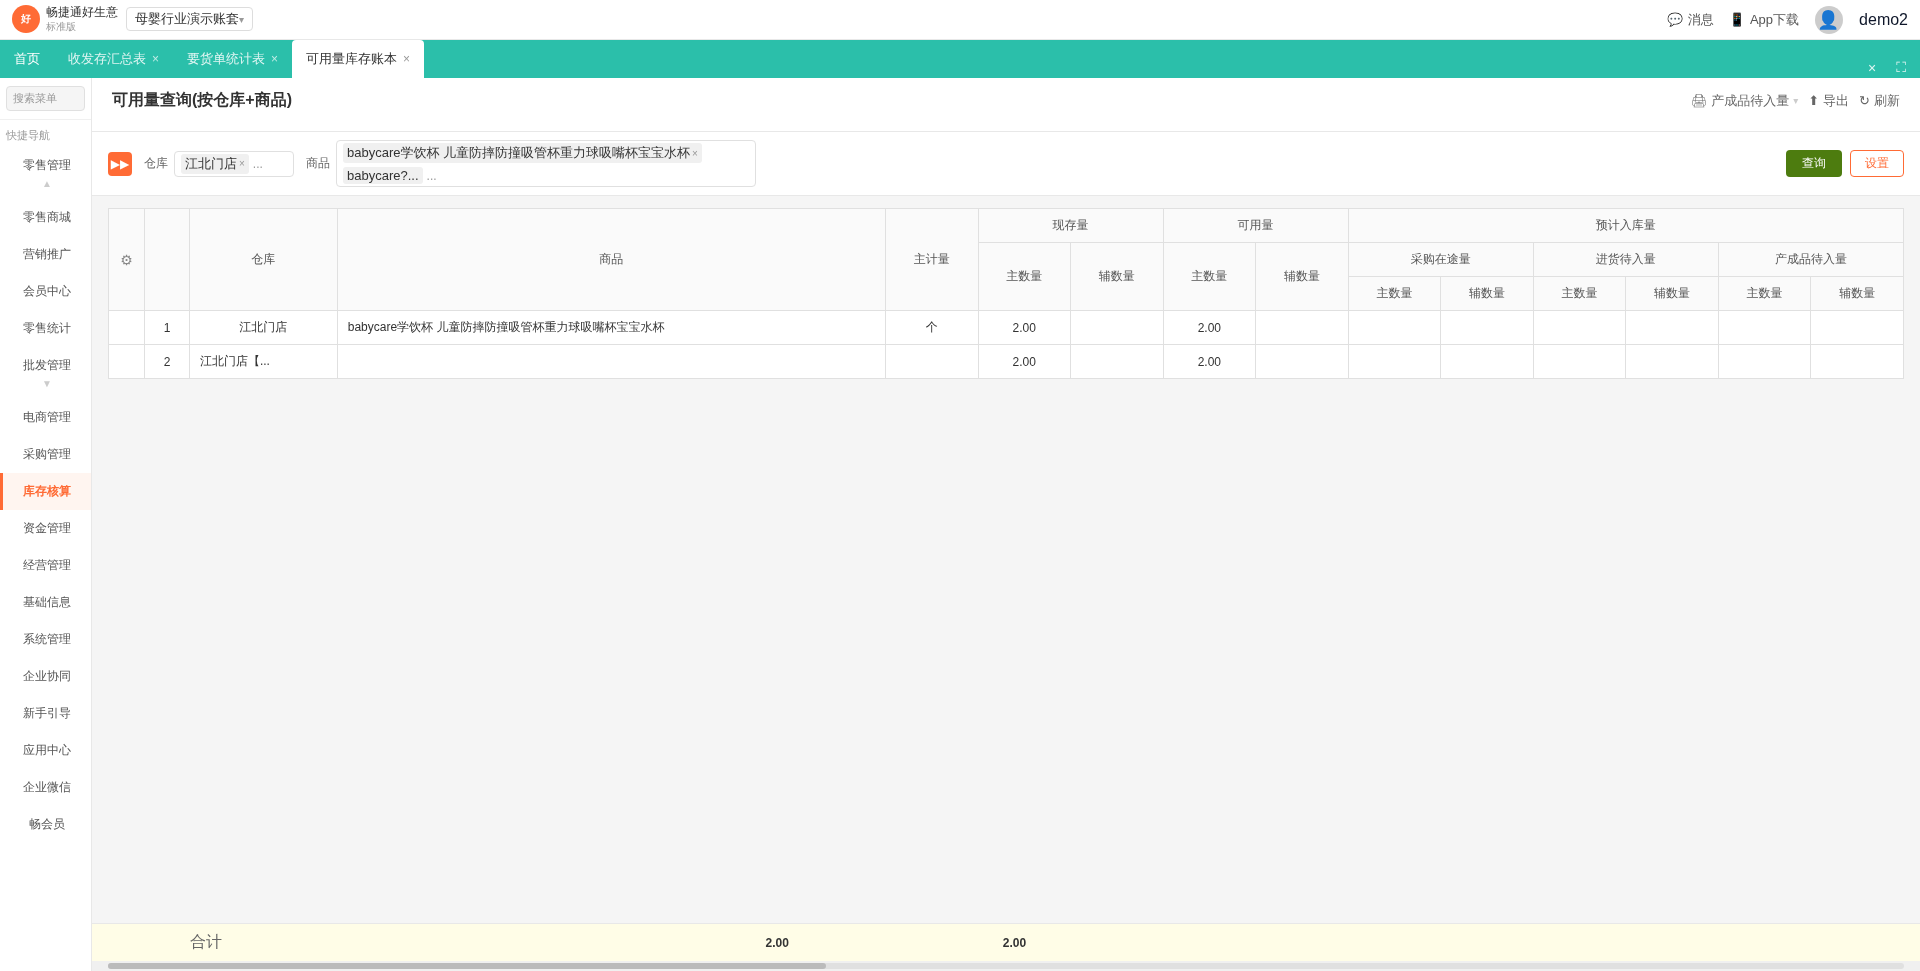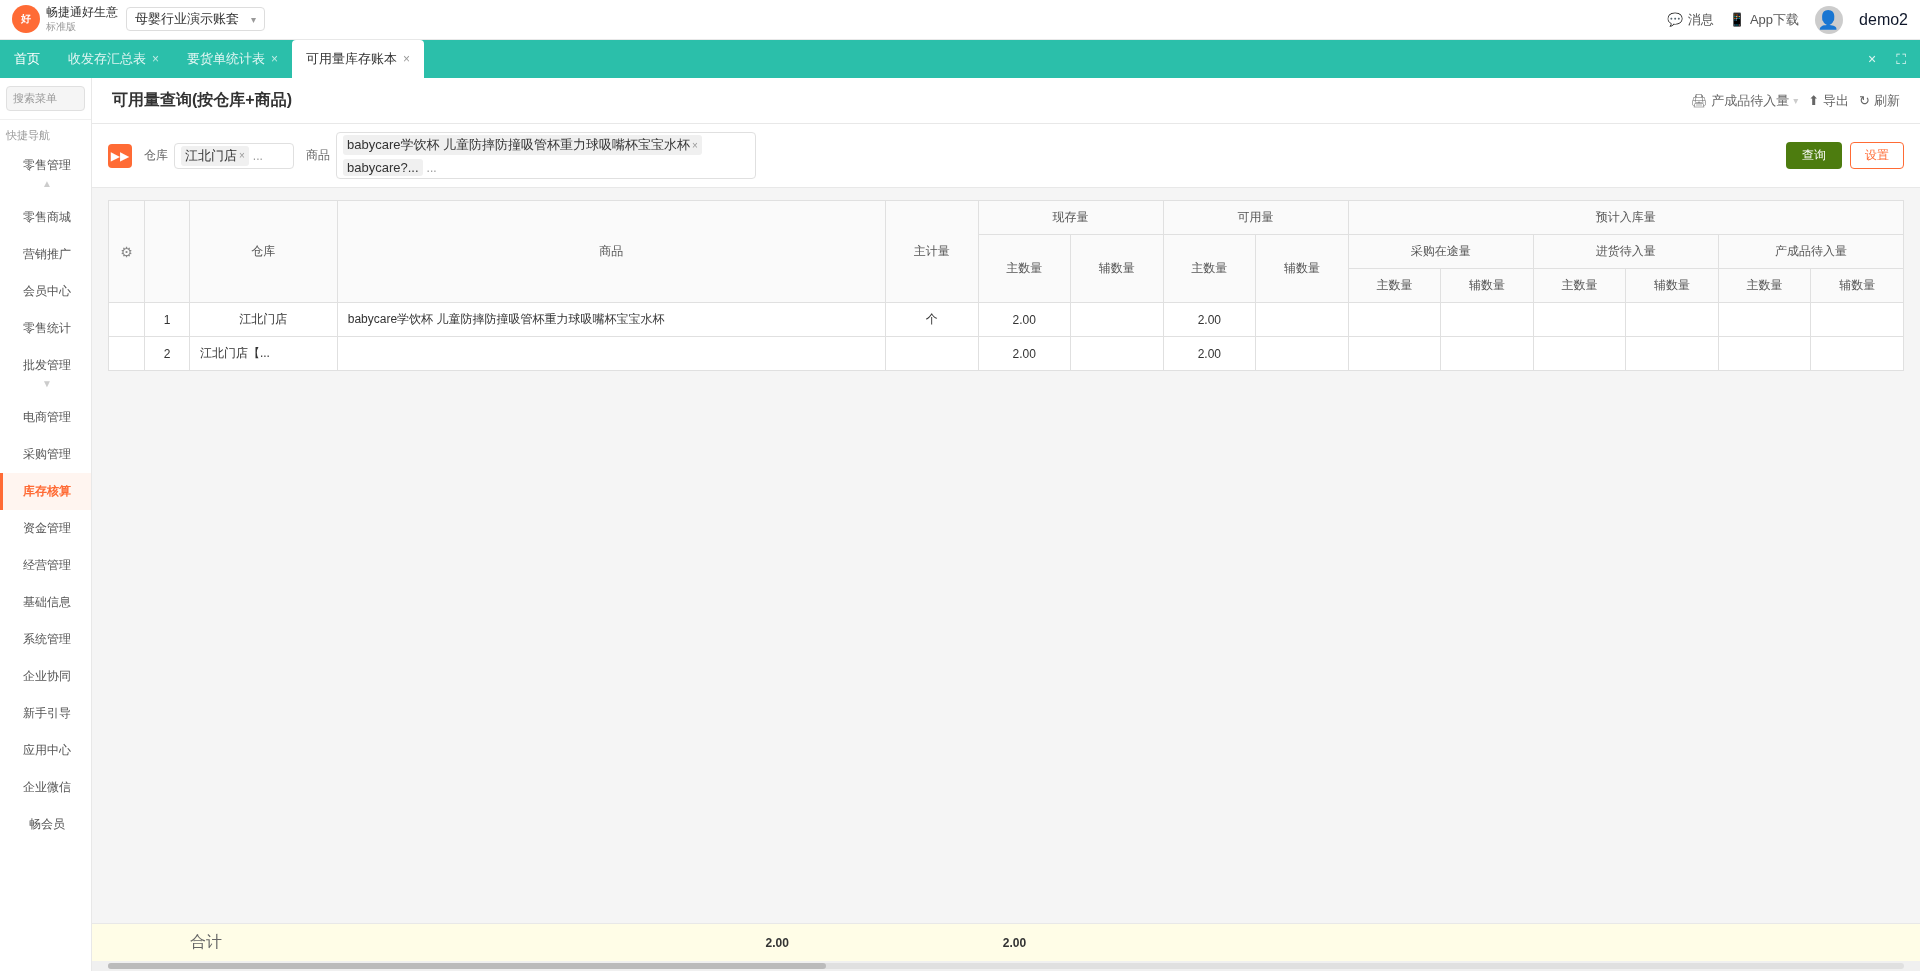--- a/index.html
+++ b/index.html
@@ -15,36 +15,36 @@
       padding: 0 12px;
       border-bottom: 1px solid #e8e8e8;
       flex-shrink: 0;
     }
     .top-bar-left { display: flex; align-items: center; gap: 8px; }
     .logo-area { display: flex; align-items: center; gap: 6px; }
     .logo-icon { width: 28px; height: 28px; background: #ff6b35; border-radius: 50%; display: flex; align-items: center; justify-content: center; color: #fff; font-size: 10px; font-weight: bold; }
     .logo-text { font-size: 12px; color: #333; line-height: 1.2; }
     .logo-sub { font-size: 10px; color: #999; }
     .dropdown-selector {
-      display: flex; align-items: center; gap: 12px;
+      display: flex; align-items: center; gap: 0;
       border: 1px solid #ddd; border-radius: 4px; padding: 2px 8px;
       cursor: pointer; font-size: 12px; color: #333; background: #fff;
     }
     .dropdown-selector .arrow { color: #999; font-size: 10px; }
     .top-bar-right { display: flex; align-items: center; gap: 16px; }
     .top-bar-action { display: flex; align-items: center; gap: 4px; color: #555; cursor: pointer; font-size: 12px; }
     .user-avatar { width: 28px; height: 28px; background: #ccc; border-radius: 50%; overflow: hidden; display: flex; align-items: center; justify-content: center; }
     .user-name { color: #0f172a; font-size: 16px; cursor: pointer; }
 
     
     .tab-bar {
       background: #2bbfaa;
       height: 38px;
       display: flex;
-      align-items: center;
+      align-items: flex-end;
       padding: 0 0 0 0;
       flex-shrink: 0;
     }
     .tab-item {
       height: 38px;
       display: flex;
       align-items: center;
       padding: 0 14px;
       cursor: pointer;
       font-size: 13px;
@@ -129,21 +129,21 @@
       flex: 1;
       display: flex;
       flex-direction: column;
       overflow: hidden;
       background: #f5f5f5;
     }
 
     
     .page-header {
       background: #fff;
-      padding: 12px 20px 12px;
+      padding: 12px 20px 20px;
       display: flex;
       justify-content: space-between;
       border-bottom: 1px solid #e8e8e8;
       flex-shrink: 0;
     }
     .page-title { font-size: 16px; font-weight: 600; color: #333; }
     .page-actions { display: flex; align-items: center; gap: 10px; }
     .action-btn {
       display: flex; align-items: center; gap: 4px;
       cursor: pointer; color: #666; font-size: 12px;

